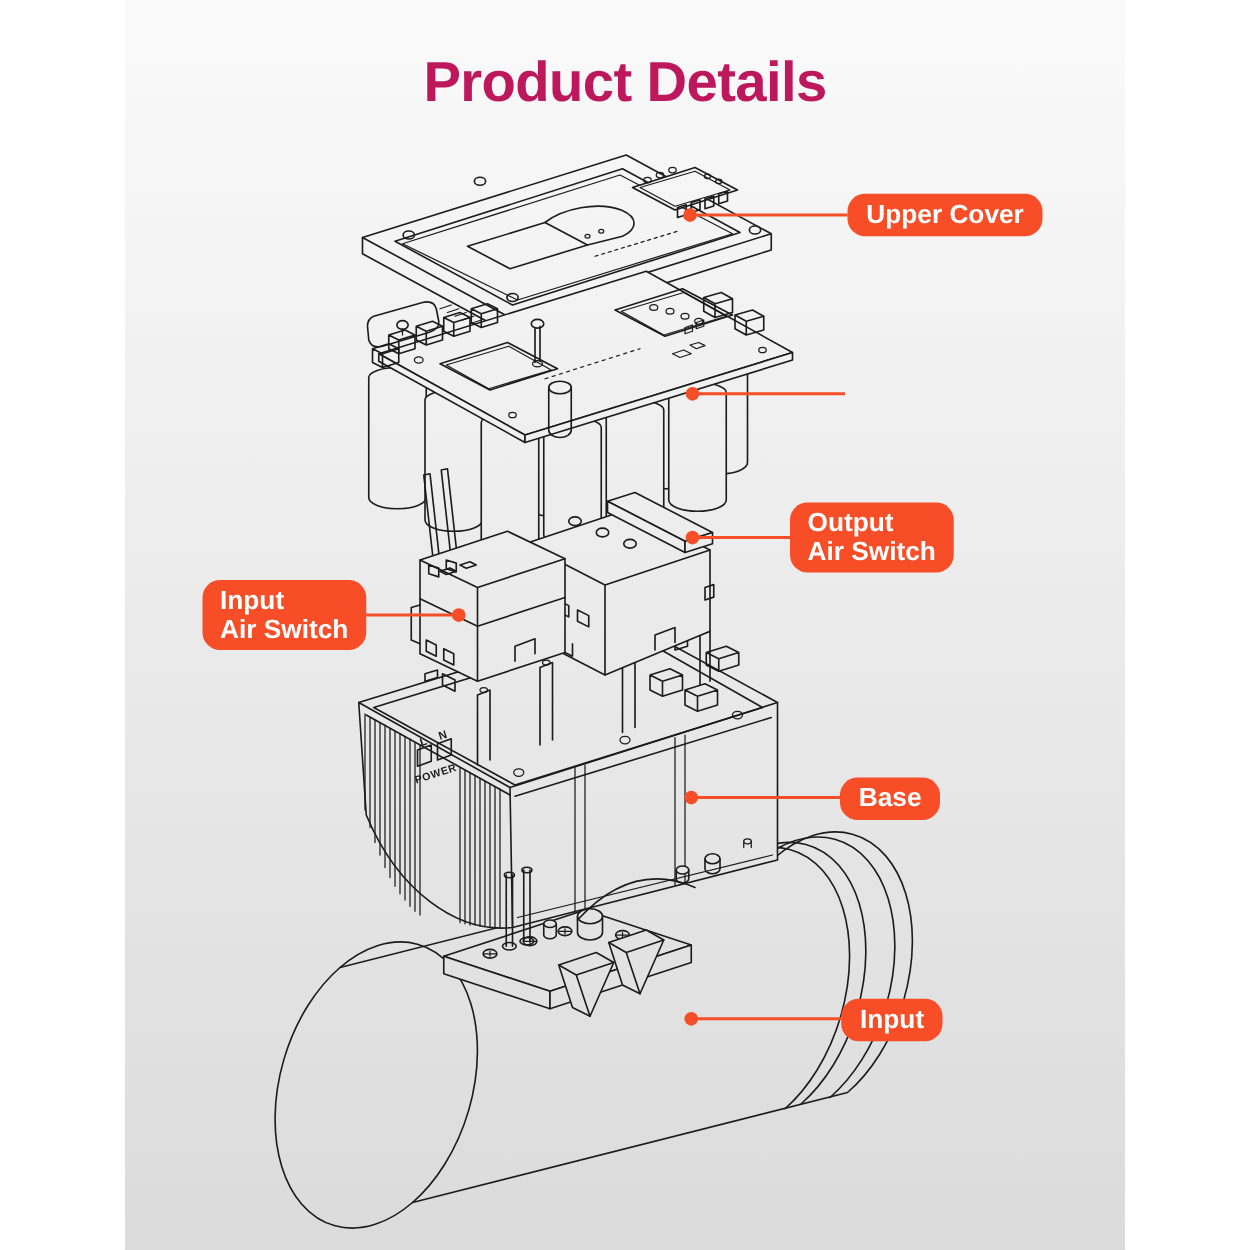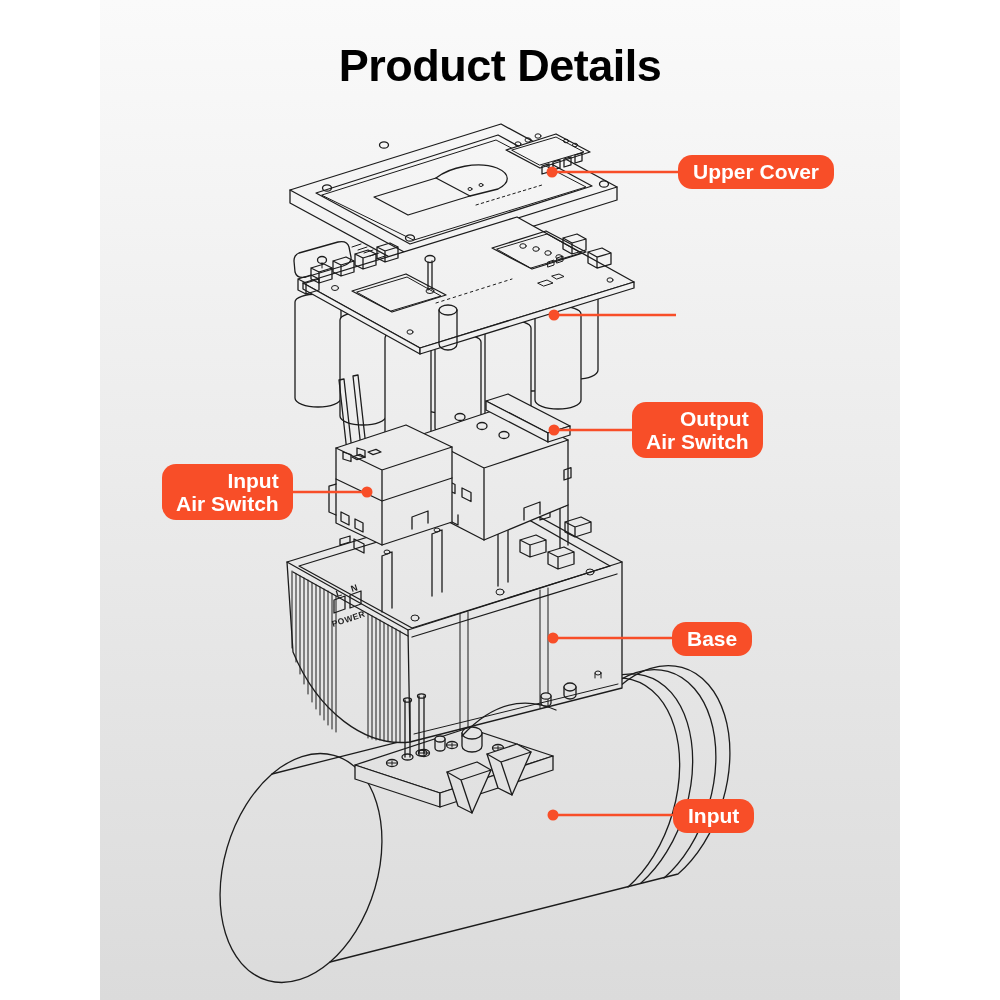--- a/index.html
+++ b/index.html
@@ -6,31 +6,31 @@
     --accent:#F84E28; --ink:#1C1C1C; --badge-text:#FFFFFF;
     --panel-top:#FAFAFA; --panel-bottom:#DBDBDB; --page-bg:#FFFFFF;
   }
   *{margin:0;padding:0;box-sizing:border-box}
   html,body{width:1000px;height:1000px;background:var(--page-bg);overflow:hidden;
     font-family:"Liberation Sans",sans-serif}
   .stage{position:relative;width:1000px;height:1000px}
   .panel{position:absolute;left:100px;top:0;width:800px;height:1000px;
     background:linear-gradient(to bottom,var(--panel-top),var(--panel-bottom))}
   .title{position:absolute;left:100px;top:40px;width:800px;text-align:center;
-    font-size:45px;font-weight:800;letter-spacing:-0.5px;color:#000000}
+    font-size:45px;font-weight:800;letter-spacing:-0.5px;color:#be185d}
   svg.diagram{position:absolute;left:0;top:0;width:1000px;height:1000px}
   .ln{fill:none;stroke:var(--ink);stroke-width:1.3;stroke-linecap:round;stroke-linejoin:round}
   .thin{stroke-width:1}
   .fillbg{fill:url(#bgGrad);stroke:var(--ink);stroke-width:1.3;stroke-linejoin:round}
   .leader{stroke:var(--accent);stroke-width:2.4;fill:none}
   .ldot{fill:var(--accent);stroke:none}
   .mark{fill:var(--ink);font-family:"Liberation Sans",sans-serif;font-weight:700}
   .badge{position:absolute;background:var(--accent);color:var(--badge-text);
     font-size:21px;font-weight:700;line-height:24px;padding:5px 15px;
-    border-radius:14px;white-space:nowrap;text-align:right}
+    border-radius:14px;white-space:nowrap;text-align:left}
   .badge.two{line-height:23px;padding:5px 14px}
 </style>
 </head>
 <body>
 
 <div class="stage">
   <div class="panel"></div>
   <h1 class="title">Product Details</h1>
 
   <svg class="diagram" viewBox="0 0 1000 1000">

